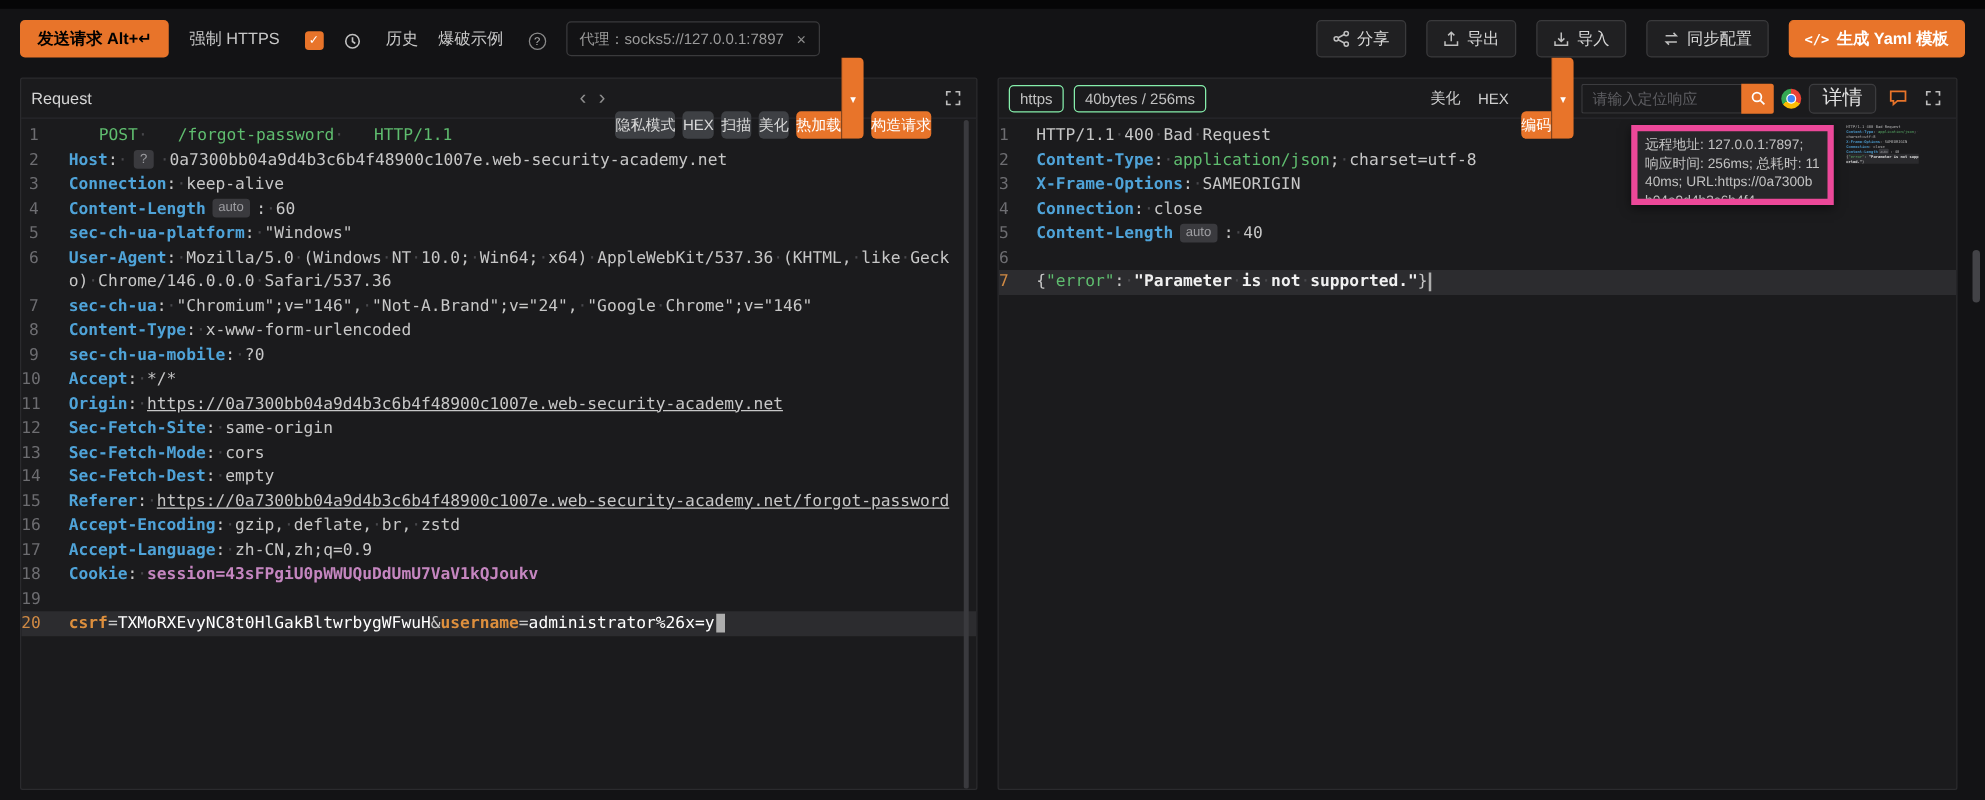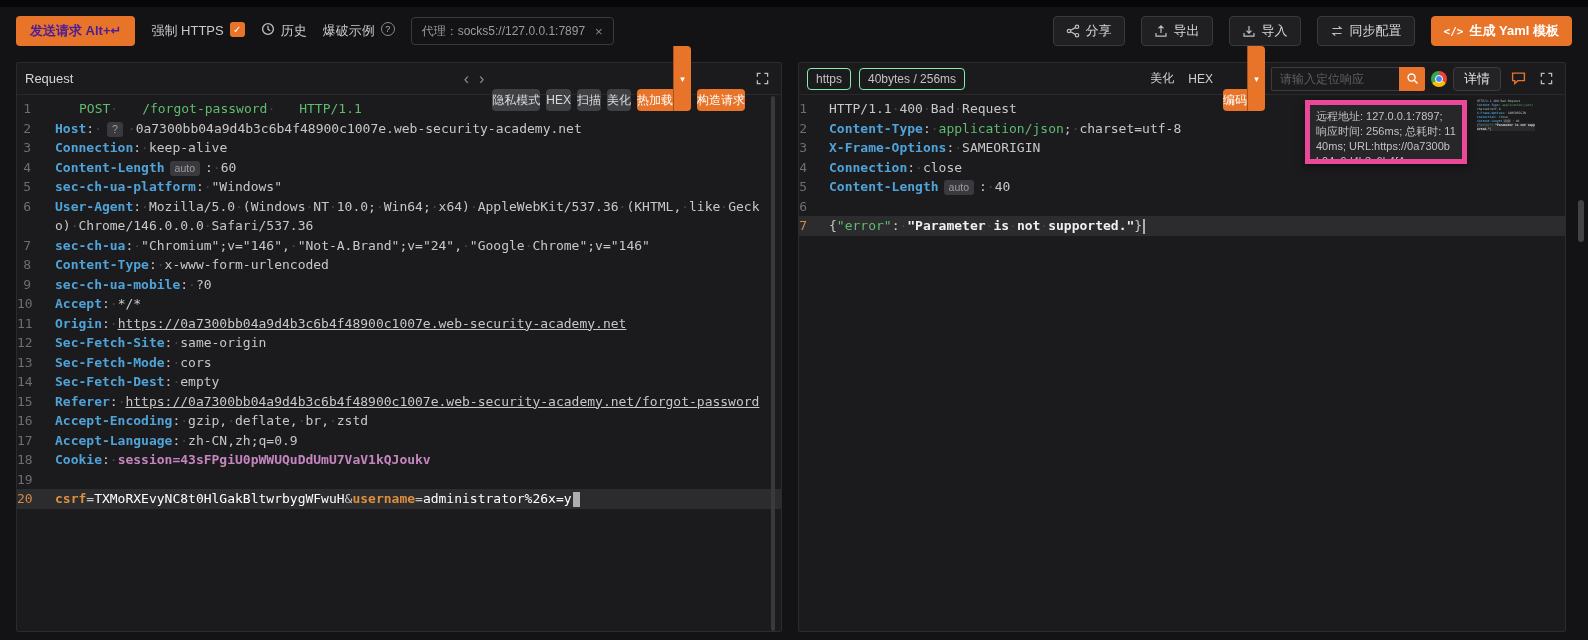--- a/index.html
+++ b/index.html
@@ -1,21 +1,21 @@
 <!DOCTYPE html>
 <html><head>
 <meta charset="utf-8">
 <style>
 *{margin:0;padding:0;box-sizing:border-box;}
 html,body{width:1588px;height:640px;}
 body{background:#131315;font-family:"Liberation Sans","DejaVu Sans",sans-serif;position:relative;overflow:hidden;color:#ccc;}
 .titlebar{position:absolute;top:0;left:0;right:0;height:7px;background:#060607;}
 .topbar{position:absolute;top:15px;left:16px;right:16px;height:32px;display:flex;align-items:center;gap:16px;}
-.btn-primary{height:30px;padding:0 14px;background:#e8742a;border:none;border-radius:4px;color:#4c1d95;font-size:13px;font-weight:bold;display:flex;align-items:center;cursor:pointer;font-family:inherit;white-space:nowrap;}
-.tool-group{display:flex;align-items:flex-start;gap:6px;font-size:13px;color:#c9c9c9;cursor:pointer;white-space:nowrap;}
+.btn-primary{height:30px;padding:0 14px;background:#e8742a;border:none;border-radius:4px;color:#000000;font-size:13px;font-weight:bold;display:flex;align-items:center;cursor:pointer;font-family:inherit;white-space:nowrap;}
+.tool-group{display:flex;align-items:flex-end;gap:20px;font-size:13px;color:#c9c9c9;cursor:pointer;white-space:nowrap;}
 .checkbox{width:15px;height:15px;background:#e8742a;border-radius:3px;color:#fff;font-size:10px;display:inline-flex;align-items:center;justify-content:center;}
 .qicon{width:14px;height:14px;border:1px solid #8a8a8a;border-radius:50%;font-size:9px;color:#b5b5b5;display:inline-flex;align-items:center;justify-content:center;}
 .proxy-tag{display:flex;align-items:center;gap:10px;border:1px solid #3a3a3c;border-radius:4px;height:28px;padding:0 10px;font-size:12px;color:#9b9b9b;white-space:nowrap;}
 .close-x{color:#8a8a8a;font-size:13px;cursor:pointer;}
 .spacer{flex:1;}
 .tb-btn{display:flex;align-items:center;gap:6px;height:30px;padding:0 12px;background:#202022;border:1px solid #3a3a3c;border-radius:4px;color:#d8d8d8;font-size:13px;cursor:pointer;font-family:inherit;white-space:nowrap;}
 .tb-btn.orange{background:#e8742a;border-color:#e8742a;color:#fff;font-weight:bold;}
 .code-glyph{font-size:11px;font-weight:bold;font-family:"DejaVu Sans Mono",monospace;}
 .panel{position:absolute;top:62px;bottom:8px;background:#1b1b1d;border:1px solid #2b2b2e;border-radius:2px;}
 .panel.left{left:16px;width:766px;}
@@ -31,21 +31,21 @@
 .caret-btn{width:18px;border:none;border-radius:0 4px 4px 0;background:#e8742a;color:#fff;font-size:9px;display:flex;align-items:center;justify-content:center;border-left:1px solid rgba(0,0,0,.28);cursor:pointer;}
 .icon-btn{background:none;border:none;display:flex;align-items:center;justify-content:center;width:22px;height:22px;cursor:pointer;}
 .tag{height:22px;display:flex;align-items:center;padding:0 8px;border:1px solid #86efac;border-radius:4px;font-size:12px;color:#c2c2c2;white-space:nowrap;}
 .txt-btn{background:none;border:none;color:#cfcfcf;font-size:12px;cursor:pointer;font-family:inherit;padding:0 4px;white-space:nowrap;}
 .search-wrap{display:flex;align-items:center;height:24px;}
 .search-input{width:128px;height:24px;background:#1b1b1d;border:1px solid #3c3c3f;border-right:none;border-radius:2px 0 0 2px;color:#ddd;font-size:12px;padding:0 8px;outline:none;font-family:inherit;}
 .search-input::placeholder{color:#5f5f63;}
 .search-btn{width:26px;height:24px;background:#e8742a;border:none;border-radius:0 2px 2px 0;display:flex;align-items:center;justify-content:center;cursor:pointer;}
 .chrome-icon{width:16px;height:16px;border-radius:50%;background:conic-gradient(#ea4335 0 33%,#fbbc05 33% 66%,#34a853 66% 100%);position:relative;cursor:pointer;}
 .chrome-icon::after{content:"";position:absolute;inset:4px;background:#4286f5;border:1.5px solid #fff;border-radius:50%;}
-.detail-btn{height:24px;padding:0 10px;background:#232325;border:1px solid #3c3c3f;border-radius:4px;color:#e0e0e0;font-size:13px;cursor:pointer;font-family:inherit;white-space:nowrap;}
+.detail-btn{height:24px;padding:0 10px;background:#232325;border:1px solid #3c3c3f;border-radius:4px;color:#e0e0e0;font-size:16px;cursor:pointer;font-family:inherit;white-space:nowrap;}
 .editor{position:absolute;top:33px;left:0;right:0;bottom:0;overflow:hidden;padding-top:3px;}
 .code-line{display:flex;font-family:"DejaVu Sans Mono",monospace;font-size:13px;line-height:19.5px;}
 .code-line.current{background:#2c2c2f;}
 .ln{flex:none;text-align:right;color:#6d6d71;user-select:none;}
 #req-code .ln{width:38px;padding-right:24px;}
 #resp-code .ln{width:30px;padding-right:22px;}
 .ln-active{color:#d08a44;}
 .lc{flex:1;min-width:0;word-break:break-all;color:#c7c7c7;padding-right:14px;}
 .key{color:#4fa3d8;font-weight:bold;}
 .method{color:#5fbd6f;margin-left:24px;}

